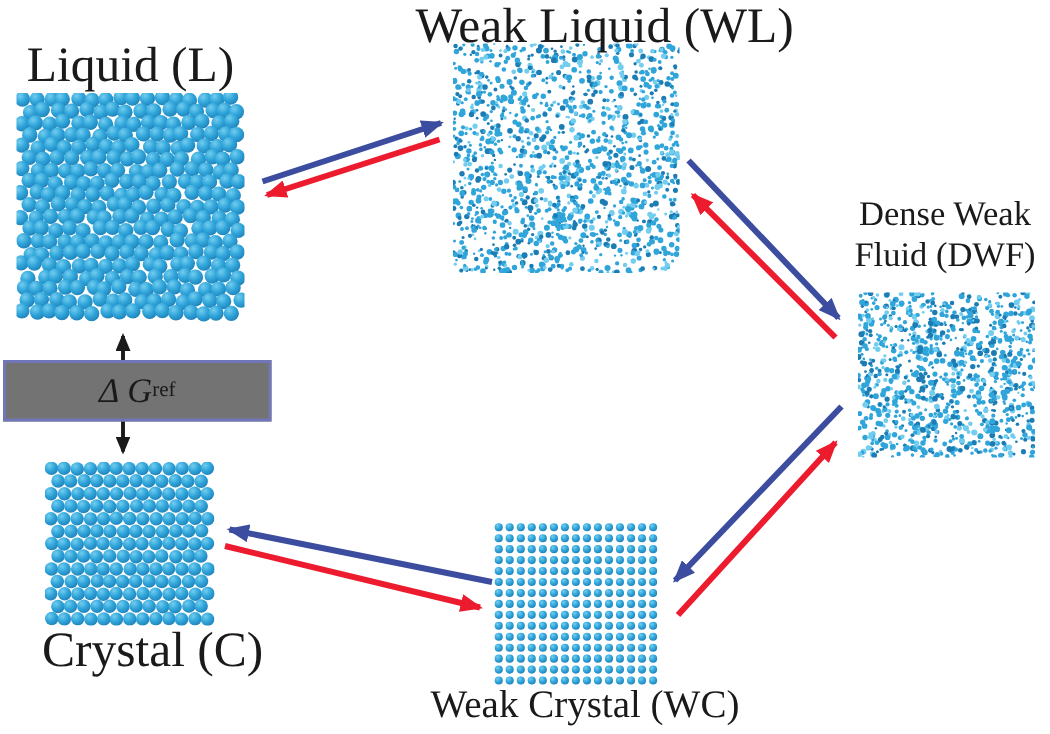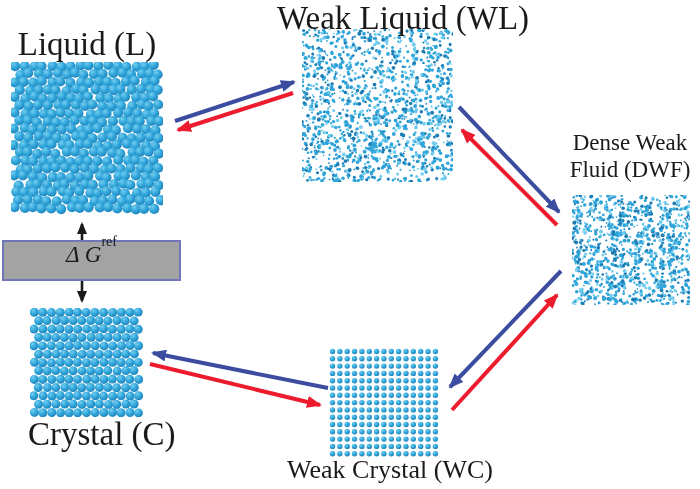--- a/index.html
+++ b/index.html
@@ -13,22 +13,22 @@
   .snap svg{display:block;width:100%;height:100%;}
   .ttl{position:absolute;text-align:center;font-size:33px;line-height:1.08;white-space:nowrap;}
   .ttl-dwf{font-size:23px;line-height:27px;white-space:normal;}
   .ttl-wc{font-size:26px;}
   .a-blue{stroke:var(--blue);stroke-width:4;fill:none;}
   .a-red{stroke:var(--red);stroke-width:4;fill:none;}
   .a-black{stroke:var(--blk);stroke-width:2.6;fill:none;}
   .hb{fill:var(--blue);} .hr{fill:var(--red);} .hk{fill:var(--blk);}
   .dgbox{
     position:absolute;left:2px;top:240px;width:175px;height:37px;
-    border:2px solid var(--bord,#7076b8);background:#a3a3a3;
-    display:flex;justify-content:center;
+    border:2px solid var(--bord,#7076b8);background:#737373;
+    display:flex;align-items:center;justify-content:center;
     font-size:23px;z-index:3;
   }
   .dgbox .it{font-style:italic;}
   .dgbox sub{font-size:14px;line-height:0;}
 </style>
 </head>
 <body>
 
 <div class="fig">
 

